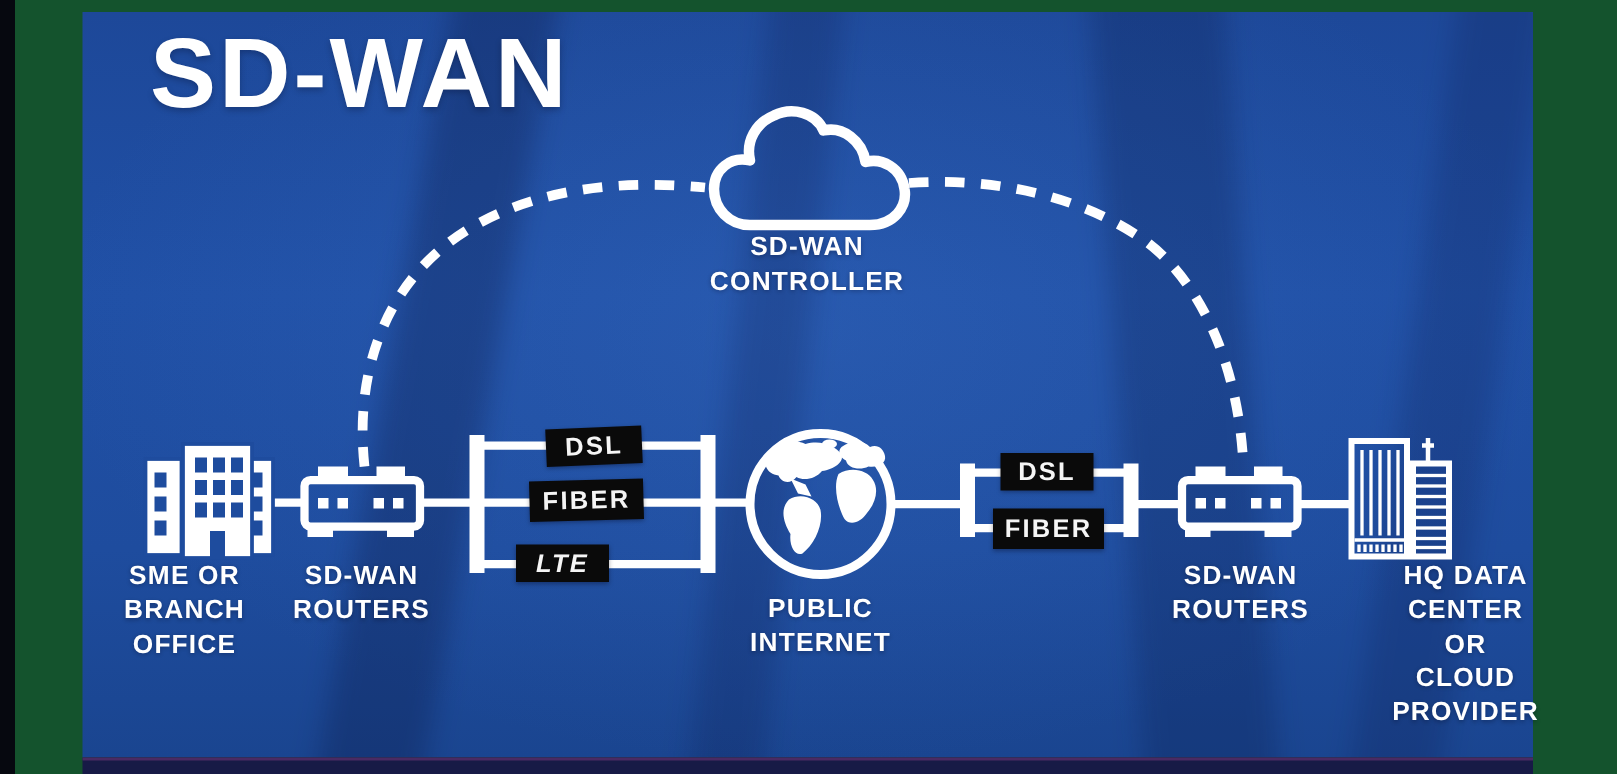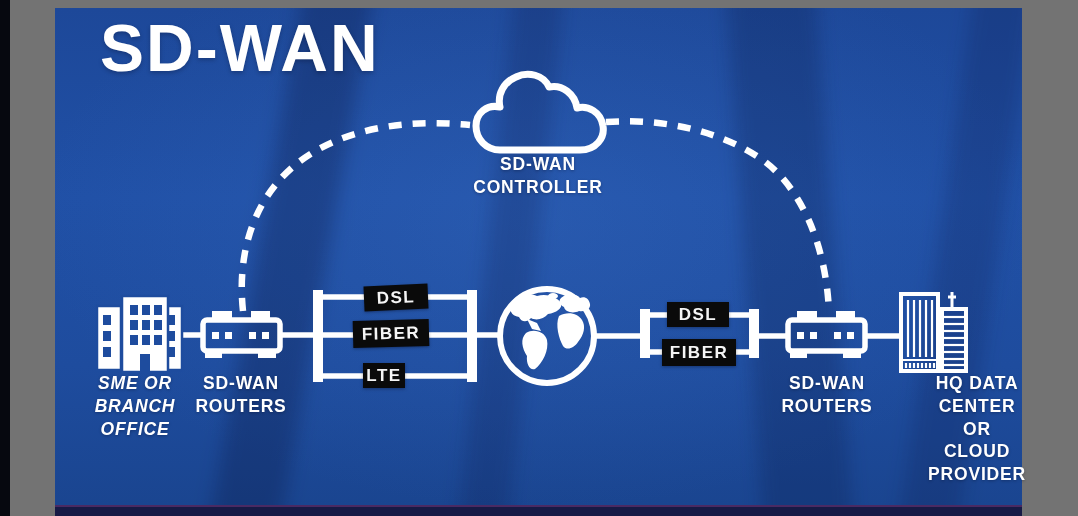--- a/index.html
+++ b/index.html
@@ -1,18 +1,18 @@
 <!DOCTYPE html>
 <html><head>
 <meta charset="utf-8">
 <style>
   html,body{margin:0;padding:0;background:#000;}
   .frame{
     position:relative; width:1078px; height:516px; overflow:hidden;
-    background:#737373;
+    background:#14532d;
     font-family:"Liberation Sans", sans-serif;
   }
   .black-strip{position:absolute;left:0;top:0;width:10px;height:516px;background:#06080f;}
   .stage{
     position:absolute;left:55px;top:8px;width:967px;height:497px;overflow:hidden;
     background:
       radial-gradient(ellipse 720px 420px at 50% 42%, rgba(70,125,210,0.22), rgba(0,0,0,0) 70%),
       linear-gradient(180deg,#1d4899 0%, #2050a6 38%, #1e4c9e 72%, #1a4590 100%);
   }
   .streak{position:absolute;top:-40px;height:600px;filter:blur(9px);pointer-events:none;}
@@ -36,21 +36,21 @@
     line-height:1.3;text-align:center;white-space:pre-line;
     text-shadow:0 1px 3px rgba(0,0,20,0.3);
   }
   .tag{
     position:absolute;display:flex;align-items:center;justify-content:center;
     background:#0a0a0a;color:#f5f5f5;font-weight:700;font-size:17px;
     letter-spacing:1.5px;box-shadow:0 1px 3px rgba(0,0,20,0.35);
   }
   .tag-dsl-l{left:364px;top:285px;width:64px;height:25px;transform:rotate(-2.5deg);}
   .tag-fiber-l{left:353px;top:320px;width:76px;height:27px;transform:rotate(-1.5deg);}
-  .tag-lte-l{left:363px;top:363px;width:42px;height:25px;}
+  .tag-lte-l{left:344px;top:363px;width:62px;height:25px;font-style:italic;}
   .tag-dsl-r{left:667px;top:302px;width:62px;height:25px;}
   .tag-fiber-r{left:662px;top:339px;width:74px;height:27px;}
 </style>
 </head>
 <body>
 
 <div class="frame">
   <div class="black-strip"></div>
 
   <div class="stage">
@@ -181,27 +181,29 @@
           <line x1="944" y1="365" x2="964" y2="365"></line>
       </g>
     </g>
   </svg>
 
   <div class="title">SD-WAN</div>
 
   <div class="node-label" style="left:538px;top:153px;">SD-WAN
 CONTROLLER</div>
 
-  <div class="node-label" style="left:135px;top:372px;font-style:italic;">SME OR
+  <div class="node-label" style="left:123px;top:372px;">SME OR
 BRANCH
 OFFICE</div>
 
   <div class="node-label" style="left:241px;top:372px;">SD-WAN
 ROUTERS</div>
 
+  <div class="node-label" style="left:547px;top:394px;">PUBLIC
+INTERNET</div>
 
   <div class="node-label" style="left:827px;top:372px;">SD-WAN
 ROUTERS</div>
 
   <div class="node-label" style="left:977px;top:372px;">HQ DATA
 CENTER OR
 CLOUD
 PROVIDER</div>
 
   <div class="tag tag-dsl-l">DSL</div>

